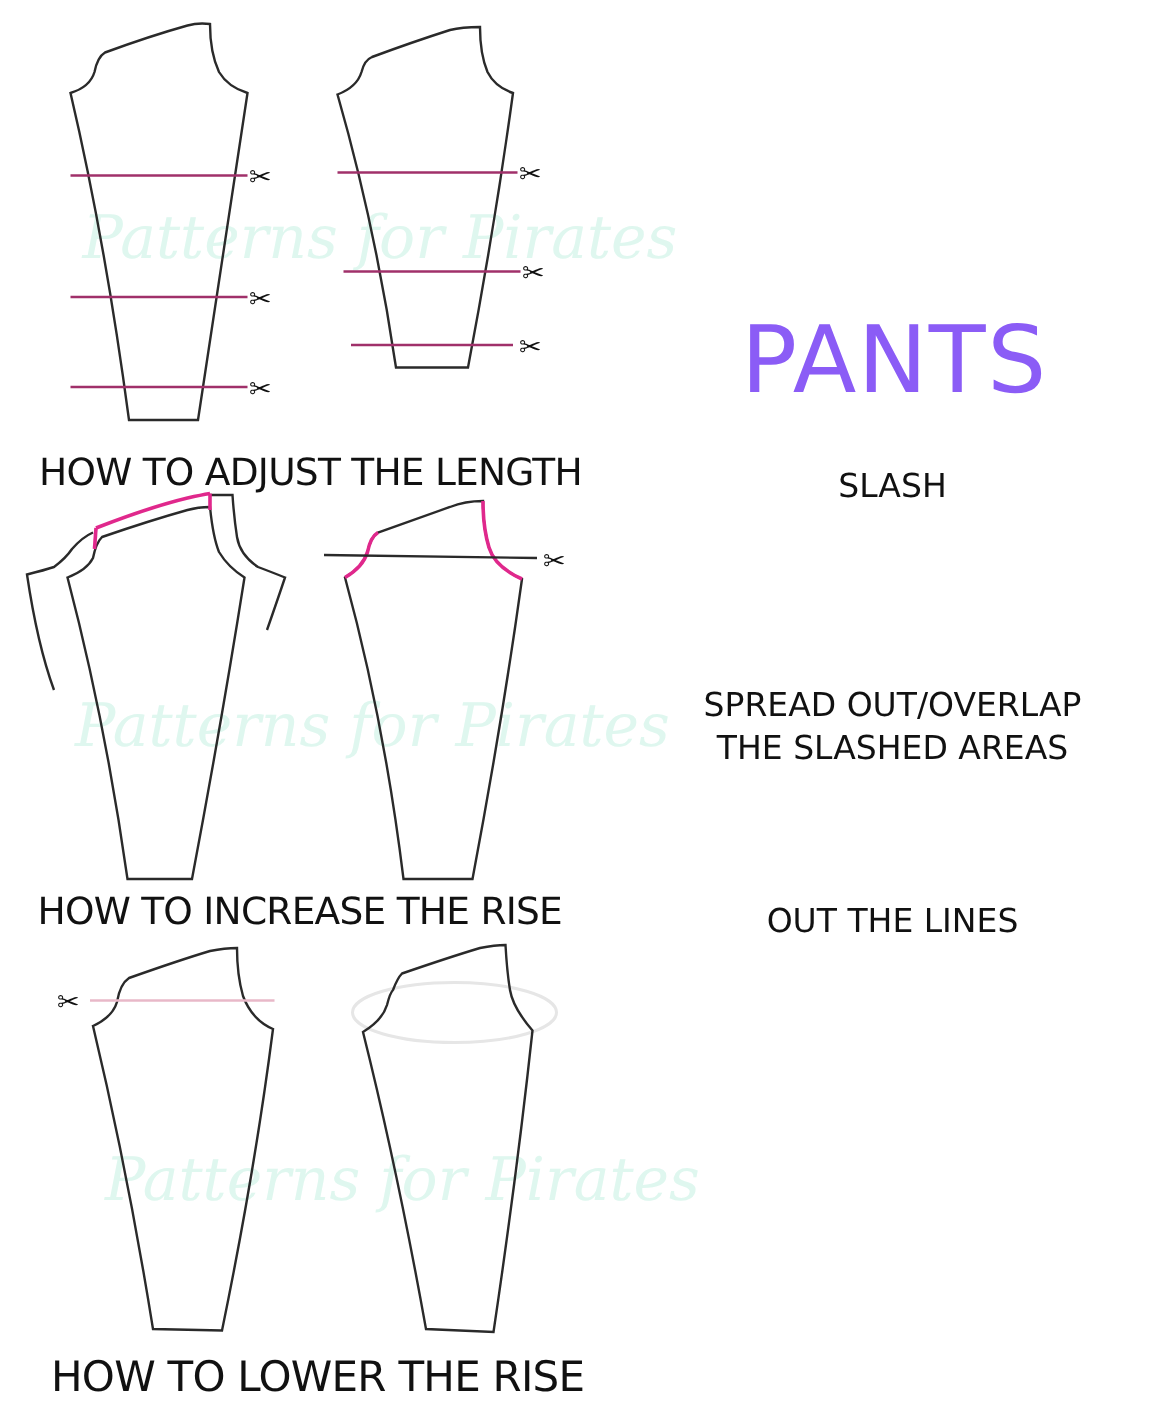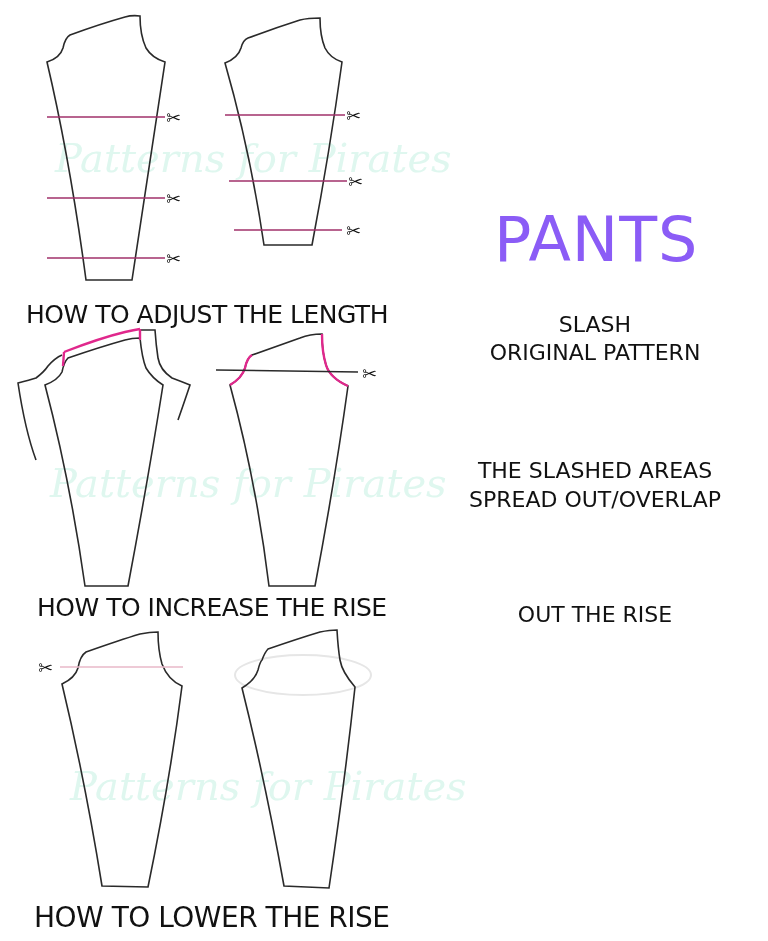--- a/index.html
+++ b/index.html
@@ -78,30 +78,29 @@
   </g>
   <text class="scissor" x="38" y="674" font-size="18">✂</text>
 
   <g>
     <ellipse cx="303" cy="675" rx="68" ry="20" fill="none" stroke="#e6e6e6" stroke-width="2"></ellipse>
     <path d="M242,688 Q255,680 258,670 Q260,662 262,660 Q265,652 268,649 Q300,638 320,632 Q330,630 337,630 Q338,648 340,660 Q342,672 355,687 Q345,780 329,888 L284,886 Q265,780 242,688 Z" fill="none" stroke="#2a2a2a" stroke-width="1.6"></path>
   </g>
 </svg>
 
 <div class="caption" style="left:26px; top:288px; font-size:25px;margin-top:12px;">HOW TO ADJUST THE LENGTH</div>
-<div class="caption" style="left:25px; top:593px; font-size:25px;margin-left:12px;">HOW TO INCREASE THE RISE</div>
+<div class="caption" style="left:25px; top:593px; font-size:25px;">HOW TO INCREASE THE RISE</div>
 <div class="caption" style="left:34px; top:901px; font-size:28px;">HOW TO LOWER THE RISE</div>
 
 <div class="title" style="left:494px; top:208px; font-size:62px; line-height:64px;">PANTS</div>
 
 <div class="side" style="left:440px; width:310px; top:311px; font-size:22px; line-height:28px;">
   <div>SLASH</div>
-  <div>ORIGINAL PATTERN</div>
 </div>
 
 <div class="side" style="left:430px; width:330px; top:456px; font-size:22px; line-height:29px;">
+  <div>SPREAD OUT/OVERLAP</div>
   <div>THE SLASHED AREAS</div>
-  <div>SPREAD OUT/OVERLAP</div>
 </div>
 
 <div class="side" style="left:440px; width:310px; top:600px; font-size:22px; line-height:30px;">
-  <div>OUT THE RISE</div>
+  <div>OUT THE LINES</div>
 </div>
 
 </body></html>

